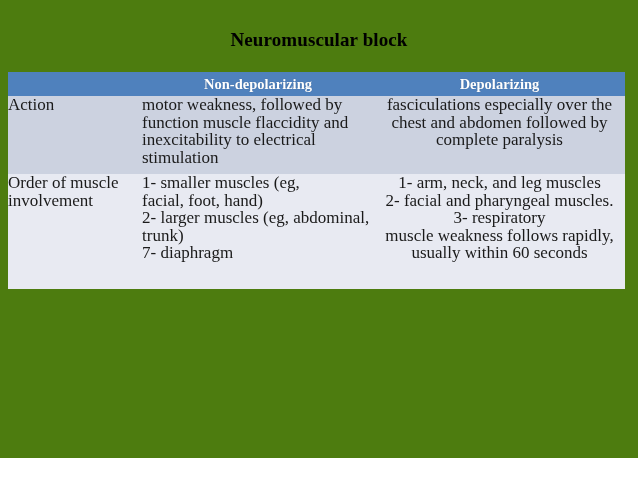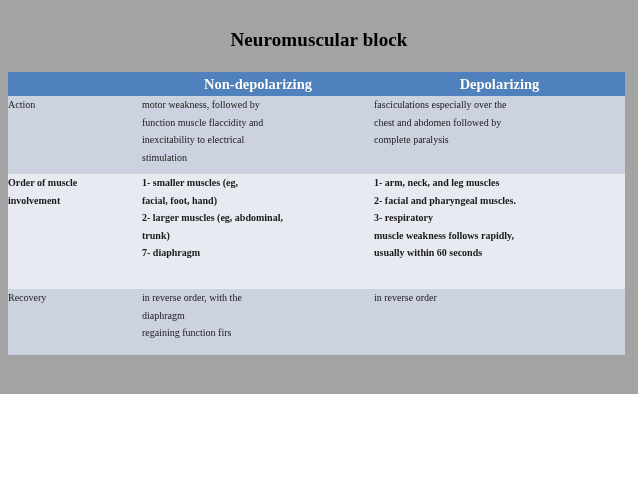--- a/index.html
+++ b/index.html
@@ -13,22 +13,22 @@
     font-family: "Liberation Serif", "DejaVu Serif", serif;
     overflow: hidden;
     position: relative;
   }
 
   #slide {
     position: absolute;
     left: 0;
     top: 0;
     width: 638px;
-    height: 394px;
-    background: #a3a3a3;
+    height: 458px;
+    background: #4d7c0f;
   }
 
   #page-title {
     position: absolute;
     left: 0;
     top: 28px;
     width: 638px;
     text-align: center;
     font-size: 19px;
     font-weight: bold;
@@ -71,40 +71,41 @@
     text-align: center;
     vertical-align: middle;
     line-height: 24px;
     white-space: nowrap;
     text-shadow: 0 0 1px rgba(0,0,0,0.25);
   }
   thead th.col-feature { }
 
   
   tbody tr.row-shade-dark  { background: #ccd2e0; }
-  tbody tr.row-shade-light { background: #e8eaf2; font-weight: bold; }
+  tbody tr.row-shade-light { background: #e8eaf2; }
 
   tbody td {
-    font-size: 10px;
+    font-size: 17px;
     color: #1a1a1a;
     line-height: 17.6px;
     padding-top: 7px;
     padding-bottom: 7px;
   }
   tbody td.cell-feature {
     padding-left: 7px;
     padding-right: 4px;
   }
   tbody td.cell-nondep {
     padding-left: 7px;
     padding-right: 6px;
   }
   tbody td.cell-dep {
     padding-left: 7px;
     padding-right: 6px;
+    text-align: center;
   }
 
   .row-action        td { height: 78px; }
   .row-order         td { height: 115px; }
   .row-recovery      td { height: 66px; }
 
   .cell-line { display: block; white-space: pre-wrap; }
 </style>
 </head>
 <body>
@@ -159,30 +160,17 @@
           </td>
         <td class="cell-dep">
             <span class="cell-line">1- arm, neck, and leg muscles
 2- facial and pharyngeal muscles.
 3- respiratory
 muscle weakness follows rapidly,
 usually within 60 seconds</span>
           </td>
       </tr>
 
-      <tr class="row-shade-dark row-recovery">
-        <td class="cell-feature">
-            <span class="cell-line">Recovery</span>
-          </td>
-        <td class="cell-nondep">
-            <span class="cell-line">in reverse order, with the
-diaphragm
-regaining function firs</span>
-          </td>
-        <td class="cell-dep">
-            <span class="cell-line">in reverse order</span>
-          </td>
-      </tr>
 
     </tbody>
   </table>
 
 </div>
 
 </body></html>

